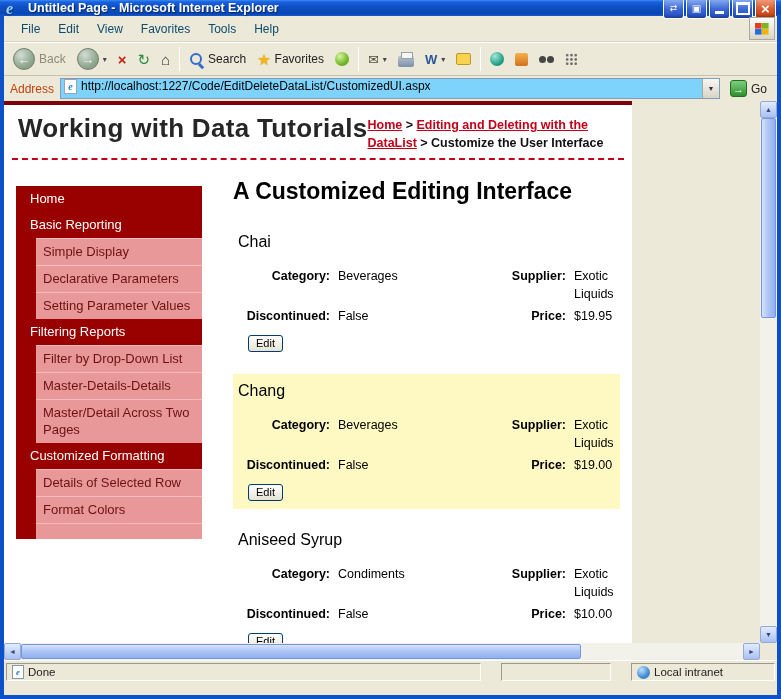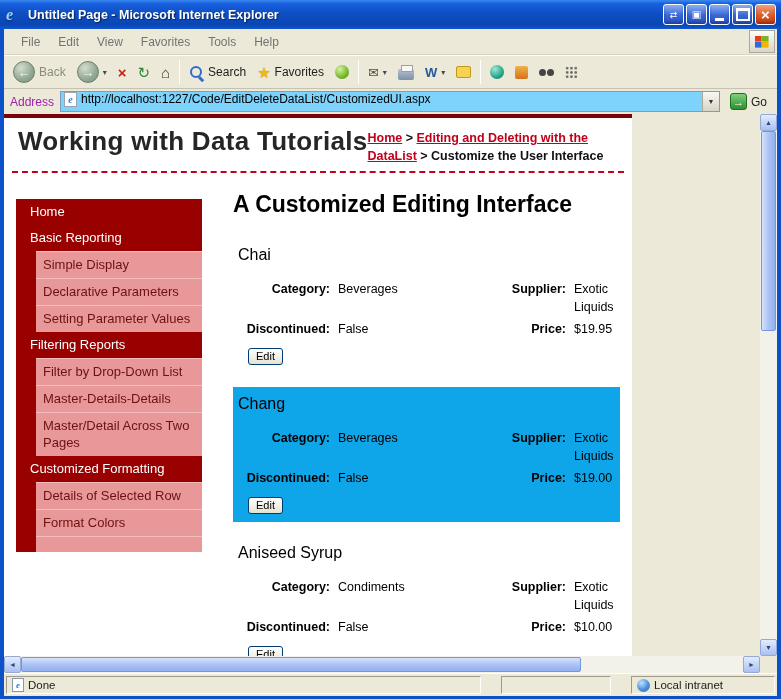--- a/index.html
+++ b/index.html
@@ -2,41 +2,41 @@
 <html><head>
 <meta charset="utf-8">
 <style>
   * { box-sizing: border-box; margin: 0; padding: 0; }
   body { margin:0; background:#fff; font-family:"Liberation Sans","DejaVu Sans",sans-serif; }
 
   .window { width:781px; height:699px; position:relative; background:#ECE9D8;
             border-left:4px solid #0c51c8; border-right:4px solid #0c51c8; border-bottom:4px solid #0c51c8; }
 
   
-  .titlebar { height:29px; margin:0 -4px; padding:0 5px 0 6px; display:flex; align-items:center;
+  .titlebar { height:16px; margin:0 -4px; padding:0 5px 0 6px; display:flex; align-items:center;
               background:linear-gradient(180deg,#3a8af0 0%,#1961e0 12%,#0d4fc4 45%,#0a46b4 85%,#1156cc 100%); }
   .ie-icon { width:17px; height:17px; margin-right:5px; font:italic bold 16px "Liberation Serif","DejaVu Serif",serif;
              color:#9fd2ff; text-shadow:0 1px 2px #00306e; line-height:17px; }
   .ie-icon::before { content:"e"; }
   .title-text { color:#fff; font-size:12.5px; font-weight:bold; text-shadow:1px 1px 1px rgba(0,0,0,.5); }
   .win-controls { margin-left:auto; display:flex; }
   .win-btn { width:21px; height:21px; margin-left:2px; border:1px solid #fff; border-radius:3px; color:#fff;
              display:flex; align-items:center; justify-content:center; font-size:10px; cursor:pointer;
              background:linear-gradient(180deg,#8cb0f4,#3a66d6 55%,#2452c4); box-shadow:inset 0 -2px 3px rgba(0,0,20,.25); }
   .win-btn.close { background:linear-gradient(180deg,#f0a182,#dd5a28 55%,#c23c10); }
   .glyph-swap::before { content:"⇄"; font-size:9px; }
   .glyph-frame::before { content:"▣"; font-size:10px; }
   .glyph-min::before { content:""; display:block; width:9px; height:3px; background:#fff; margin-top:9px; }
   .glyph-max::before { content:""; display:block; width:10px; height:8px; border:2px solid #fff; border-top-width:3px; }
   .glyph-close::before { content:"×"; font-size:15px; font-weight:bold; line-height:1; }
 
   
   .menubar { height:26px; display:flex; align-items:center; padding:0 2px 0 8px; background:#ECE9D8;
              border-bottom:1px solid #d8d4c4; }
-  .menu-item { font-size:12px; color:#737373; padding:3px 9px; cursor:pointer; }
+  .menu-item { font-size:12px; color:#0c4a6e; padding:3px 9px; cursor:pointer; }
   .winlogo { width:26px; height:23px; margin-left:auto; border:1px solid #aca899; background:linear-gradient(#fdfdfa,#d9d5c8);
              display:flex; align-items:center; justify-content:center; }
   .flag { width:14px; height:12px; background:
             linear-gradient(#e53c1e,#e53c1e) left top / 47% 47% no-repeat,
             linear-gradient(#7ab51d,#7ab51d) right top / 47% 47% no-repeat,
             linear-gradient(#2a6dd9,#2a6dd9) left bottom / 47% 47% no-repeat,
             linear-gradient(#f4b400,#f4b400) right bottom / 47% 47% no-repeat; }
 
   
   .toolbar { height:34px; display:flex; align-items:center; padding:0 4px; gap:1px;
@@ -78,21 +78,21 @@
   .i-messenger { width:14px; height:14px; border-radius:50%;
                  background:radial-gradient(circle at 35% 30%, #9fe8d8, #1f9e83 65%, #157a64); }
   .i-research { width:13px; height:13px; border-radius:2px; background:linear-gradient(#f5b04a,#d4711c); }
   .i-binoc { width:7px; height:7px; border-radius:50%; background:#444; box-shadow:8px 0 0 #444; margin-right:8px; }
   .i-grid { width:13px; height:13px; background-image:radial-gradient(#666 1.1px, transparent 1.4px);
             background-size:4.3px 4.3px; }
   .sep { width:1px; height:24px; background:#c0bcab; border-right:1px solid #fff; margin:0 3px; }
 
   
   .addressbar { height:25px; display:flex; align-items:center; gap:6px; padding:0 6px; background:#ECE9D8; }
-  .addr-label { font-size:12px; color:#a21caf; }
+  .addr-label { font-size:12px; color:#c2410c; }
   .addr-input { flex:1; height:21px; background:#7dd3fc; border:1px solid #7f9db9; display:flex; align-items:flex-start;
                 padding-left:3px; gap:4px; }
   .fav { width:13px; height:15px; background:#fff; border:1px solid #9aa5b1;
          font:italic bold 10px "Liberation Serif","DejaVu Serif",serif; color:#2a7fd4;
          display:flex; align-items:center; justify-content:center; }
   .fav::before { content:"e"; }
   .addr-url { font-size:12px; color:#000; white-space:nowrap; overflow:hidden; }
   .addr-drop { width:17px; height:19px; margin-left:auto; border-left:1px solid #aca899;
                background:linear-gradient(#f8f7f2,#d8d4c6); display:flex; align-items:center; justify-content:center;
                font-size:7px; color:#333; cursor:pointer; }
@@ -119,21 +119,21 @@
   .page-body { display:flex; padding-top:12px; }
   .sidebar { width:186px; margin-left:12px; margin-top:14px; background:#990000; flex-shrink:0; align-self:flex-start; }
   .sb-item { font-size:13px; line-height:17px; min-height:16px; cursor:pointer; }
   .sb-item.header { background:#990000; color:#fff; padding:4px 8px 5px 14px; }
   .sb-item.sub { margin-left:20px; background:#e89898; color:#6d1111; padding:4px 8px 5px 7px;
                  border-top:1px solid #f3bdbd; }
 
   .main { flex:1; min-width:0; padding:0 12px 0 31px; }
   .page-heading { font-size:23px; font-weight:bold; color:#000; margin:6px 0 20px; }
   .product { padding:6px 10px 8px 5px; margin-bottom:14px; }
-  .product.hl { background:#0ea5e9; }
+  .product.hl { background:#fef9c3; }
   .p-name { font-size:16px; color:#000; margin:2px 0 16px; }
   .p-grid { display:grid; grid-template-columns:92px 118px 102px 1fr; column-gap:8px; row-gap:4px;
             font-size:12.5px; line-height:18px; color:#000; }
   .p-label { font-weight:bold; text-align:right; }
   .edit-btn { margin:10px 0 0 10px; font-size:11px; font-family:inherit; padding:1px 7px 2px;
               background:linear-gradient(#ffffff,#e6e3d3); border:1px solid #003c74; border-radius:3px; cursor:pointer; }
 
   
   .vscroll { position:absolute; top:0; right:0; width:17px; height:542px; background:#f2f1ea; }
   .hscroll { position:absolute; left:0; bottom:0; width:756px; height:17px; background:#f2f1ea; }

